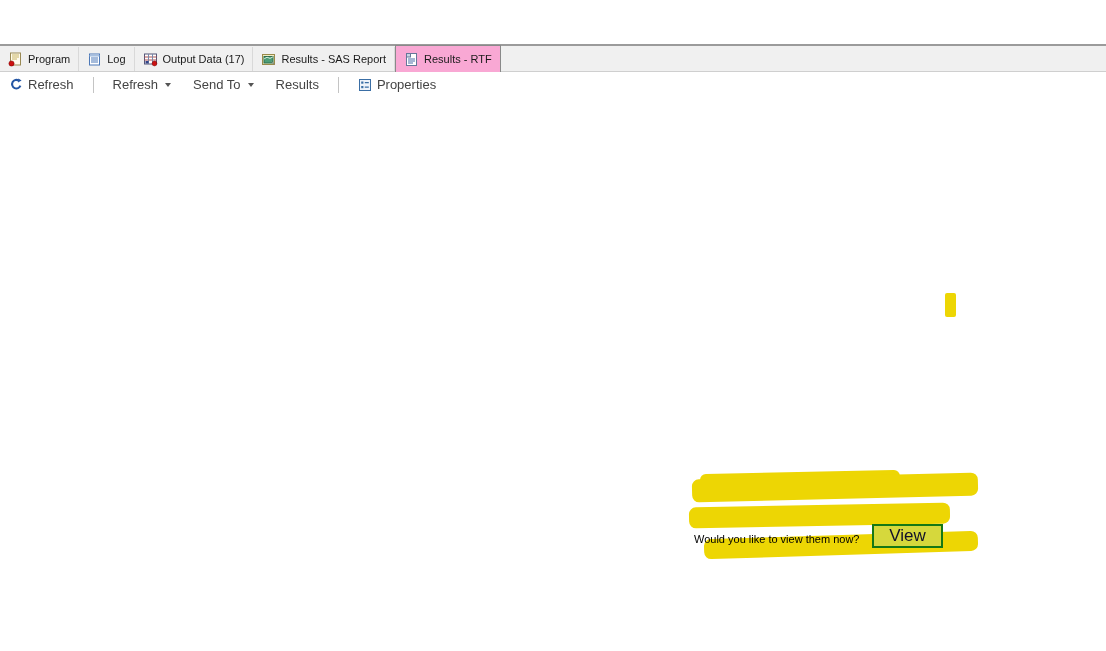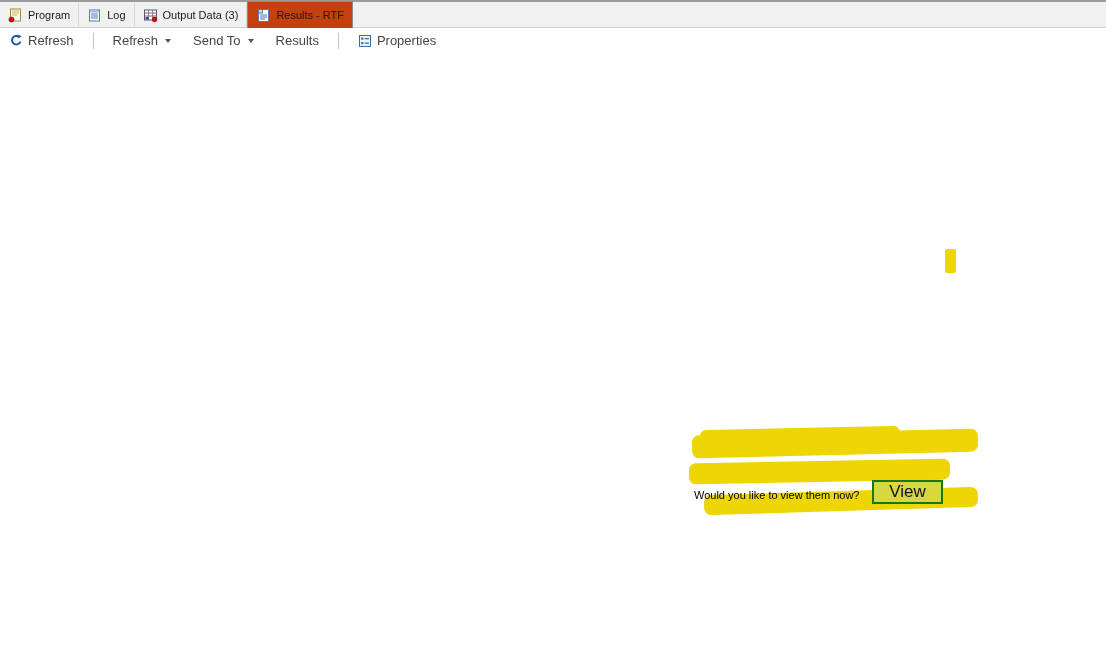--- a/index.html
+++ b/index.html
@@ -17,35 +17,36 @@
   }
 
   
   .tabstrip {
     height: 28px;
     background: var(--tabstrip-bg, #f0f0f0);
     border-top: 2px solid #9b9b9b;
     border-bottom: 1px solid #cfcfcf;
     display: flex;
     align-items: flex-end;
+    margin-top: 44px;
   }
   .tab {
     height: 24px;
     display: flex;
     align-items: center;
     gap: 5px;
     padding: 0 8px;
     font-size: 11px;
     color: #1a1a1a;
     border-right: 1px solid #d9d9d9;
     cursor: default;
     white-space: nowrap;
   }
   .tab.active {
-    background: #c2410c;
+    background: #f9a8d4;
     height: 27px;
     border: 1px solid #898989;
     border-bottom: none;
     margin-bottom: -1px;
     position: relative;
     z-index: 2;
   }
   .tab .ticon { width: 15px; height: 15px; flex: 0 0 auto; }
 
   
@@ -166,23 +167,32 @@
     </div>
 
     <div class="tab">
       <svg class="ticon" viewBox="0 0 15 15">
         <rect x="1.5" y="2" width="12" height="10" fill="#ffffff" stroke="#555577"></rect>
         <path d="M1.5 5h12M1.5 8h12" stroke="#b05050" stroke-width="1"></path>
         <path d="M5.5 2v10M9.5 2v10" stroke="#7788aa" stroke-width="1"></path>
         <rect x="2.5" y="9" width="3" height="2.5" fill="#334488"></rect>
         <circle cx="11.5" cy="11.5" r="2.4" fill="#cc1111" stroke="#7a0000" stroke-width="0.5"></circle>
       </svg>
-      <span>Output Data (3)</span>
-    </div>
-
+      <span>Output Data (17)</span>
+    </div>
+
+    <div class="tab">
+      <svg class="ticon" viewBox="0 0 15 15">
+        <rect x="1.5" y="2.5" width="12" height="10" fill="#f2ecc4" stroke="#998a4a"></rect>
+        <rect x="3" y="4.5" width="9" height="6.5" fill="#4d9e77" stroke="#2e6e4e"></rect>
+        <path d="M3 7l3-1.8 3 1.2 3-1.6" stroke="#cfe8d8" stroke-width="1" fill="none"></path>
+        <path d="M10.5 9.5l3 3" stroke="#888" stroke-width="1"></path>
+      </svg>
+      <span>Results - SAS Report</span>
+    </div>
 
     <div class="tab active">
       <svg class="ticon" viewBox="0 0 15 15">
         <rect x="2.5" y="1.5" width="10" height="12" fill="#ffffff" stroke="#667799"></rect>
         <rect x="2.5" y="1.5" width="4" height="3.5" fill="#c9d4e4" stroke="#667799"></rect>
         <path d="M4 7h7M4 9h7M4 11h5" stroke="#4d6ea8" stroke-width="1" fill="none"></path>
       </svg>
       <span>Results - RTF</span>
     </div>
 

